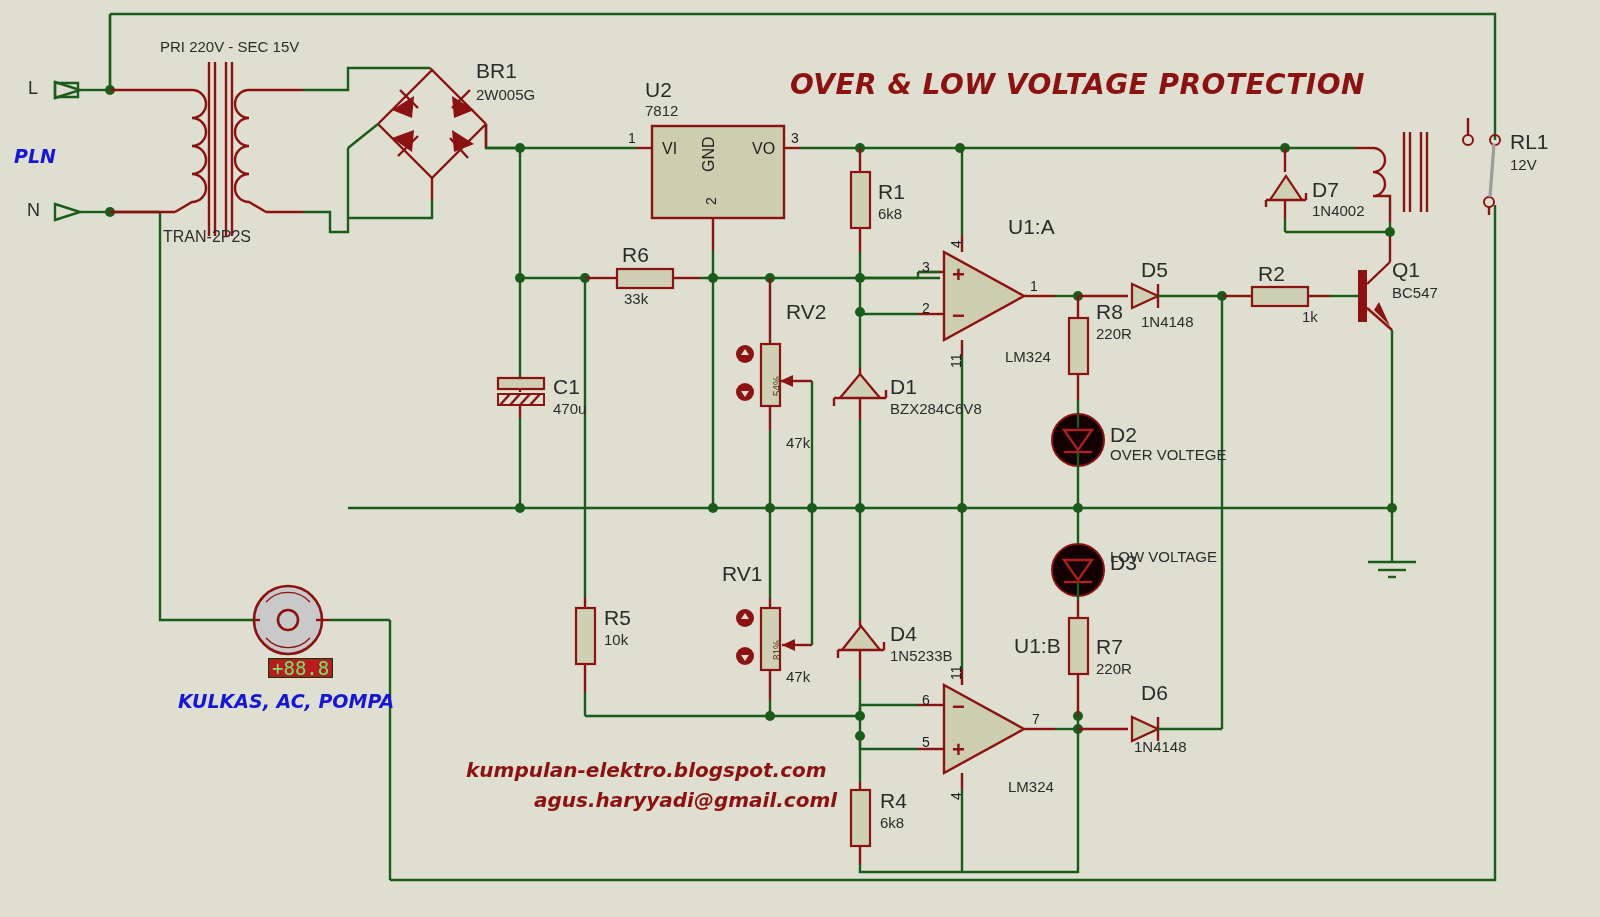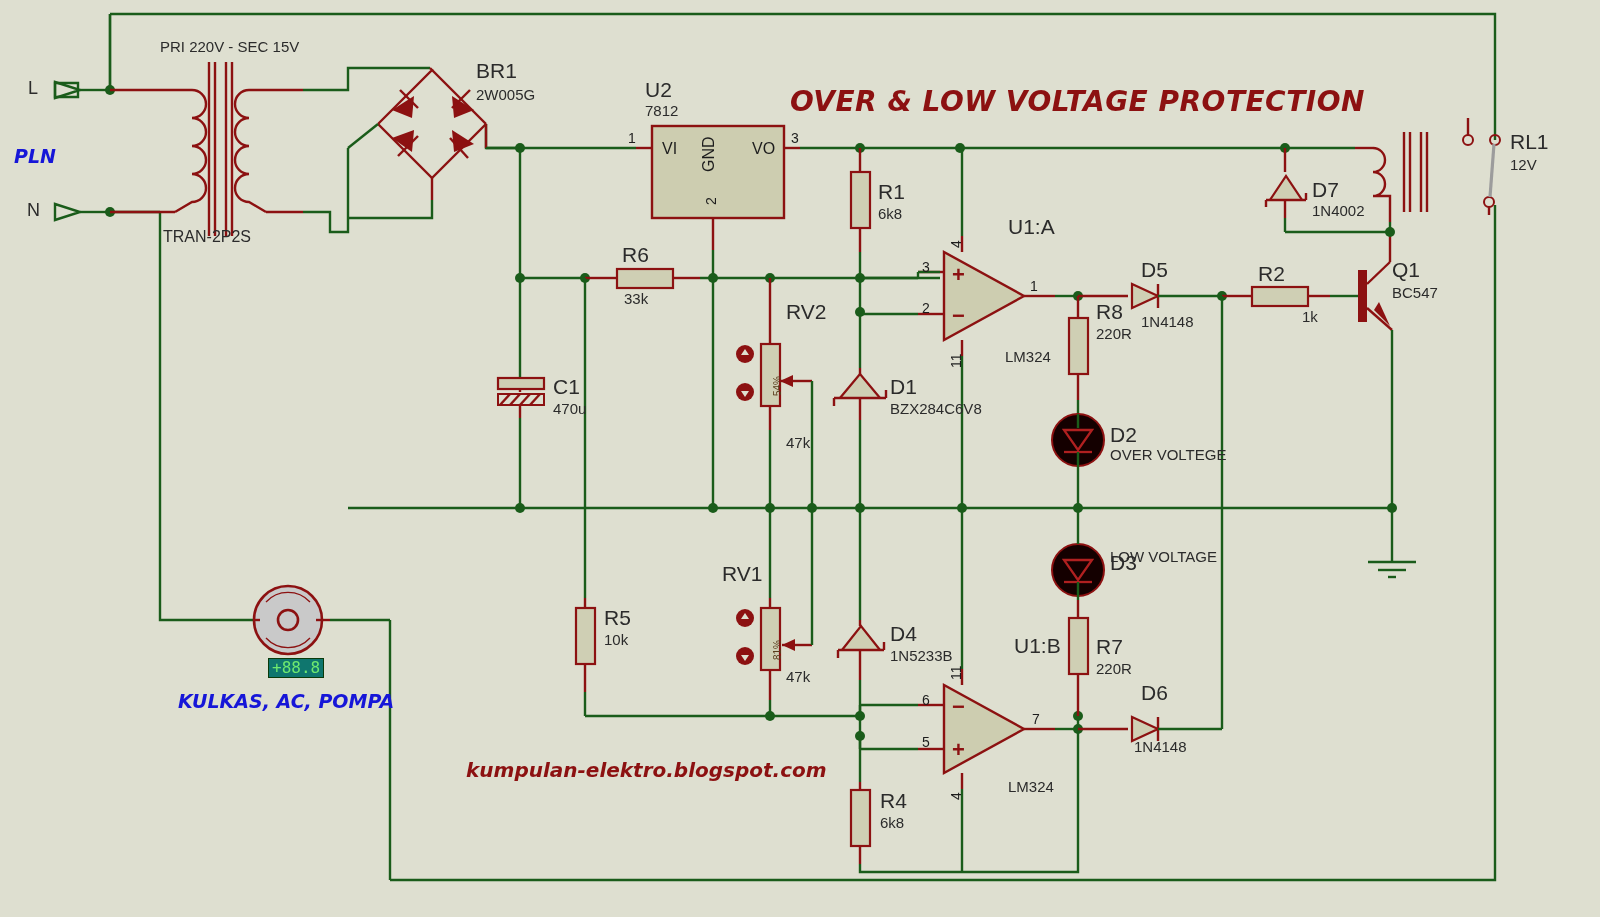--- a/index.html
+++ b/index.html
@@ -9,22 +9,22 @@
   .lbl{position:absolute;color:#2b2b2b;font-family:"Liberation Sans",sans-serif;white-space:nowrap;}
   .ref{font-size:21px;}
   .val{font-size:15px;}
   .pin{font-size:14px;color:#1d1d1d;}
   .title{position:absolute;color:#8c1111;font-size:28px;font-weight:bold;font-style:italic;
          letter-spacing:.5px;font-family:"DejaVu Sans",sans-serif;white-space:nowrap;}
   .blog{position:absolute;color:#8c1111;font-size:20px;font-weight:bold;font-style:italic;
         font-family:"DejaVu Sans",sans-serif;white-space:nowrap;}
   .blue{position:absolute;color:#1616d8;font-size:19px;font-weight:bold;font-style:italic;
         font-family:"DejaVu Sans",sans-serif;white-space:nowrap;}
-  .lcd{position:absolute;background:#0f766e;border:1px solid #0a3a0a;color:#6fe96f;
-       font-family:"DejaVu Sans Mono",monospace;font-size:16px;line-height:18px;
+  .lcd{position:absolute;background:#b91c1c;border:1px solid #0a3a0a;color:#6fe96f;
+       font-family:"DejaVu Sans Mono",monospace;font-size:19px;line-height:18px;
        padding:0 3px;letter-spacing:0px;}
   .potpct{position:absolute;font-size:10px;color:#5a3c1c;
           transform:rotate(-90deg);transform-origin:left top;white-space:nowrap;}
 </style>
 </head>
 <body>
 
 <div id="root">
 
 <svg width="1600" height="917">
@@ -328,21 +328,21 @@
 
   <circle cx="288" cy="620" r="34" fill="#c9c9c9" stroke="#8c1111" stroke-width="2.6"></circle>
   <circle cx="288" cy="620" r="10" fill="none" stroke="#8c1111" stroke-width="2.6"></circle>
   <path d="M266,602 a30,30 0 0 1 44,0" fill="none" stroke="#8c1111" stroke-width="1.3"></path>
   <path d="M266,638 a30,30 0 0 0 44,0" fill="none" stroke="#8c1111" stroke-width="1.3"></path>
   <line class="p" x1="254" y1="620" x2="260" y2="620"></line>
   <line class="p" x1="316" y1="620" x2="330" y2="620"></line>
   <line class="w" x1="330" y1="620" x2="390" y2="620"></line>
 </svg>
 
-<div class="title" style="left:790px;top:85px;">OVER &amp; LOW VOLTAGE PROTECTION</div>
+<div class="title" style="left:790px;top:68px;">OVER &amp; LOW VOLTAGE PROTECTION</div>
 
 <div class="blue" style="left:14px;top:145px;text-align:right;">PLN</div>
 <div class="lbl ref" style="left:28px;top:78px;font-size:18px;">L</div>
 <div class="lbl ref" style="left:27px;top:200px;font-size:18px;">N</div>
 
 <div class="lbl ref" style="left:160px;top:38px;font-size:15px;">PRI 220V  -   SEC 15V</div>
 <div class="lbl val" style="left:163px;top:228px;font-size:16px;">TRAN-2P2S</div>
 
 <div class="lbl ref" style="left:476px;top:59px;">BR1</div>
 <div class="lbl val" style="left:476px;top:86px;">2W005G</div>
@@ -432,14 +432,15 @@
 <div class="lbl pin" style="left:1032px;top:711px;">7</div>
 <div class="lbl pin" style="left:948px;top:800px;transform:rotate(-90deg);transform-origin:left top;">4</div>
 <div class="lbl pin" style="left:948px;top:680px;transform:rotate(-90deg);transform-origin:left top;">11</div>
 <div class="lbl" style="left:952px;top:694px;color:#8c1111;font-size:22px;font-weight:bold;">−</div>
 <div class="lbl" style="left:952px;top:737px;color:#8c1111;font-size:22px;font-weight:bold;">+</div>
 
 <div class="lcd" style="left:268px;top:658px;">+88.8</div>
 <div class="blue" style="left:178px;top:690px;">KULKAS, AC, POMPA</div>
 
 <div class="blog" style="left:466px;top:758px;">kumpulan-elektro.blogspot.com</div>
+<div class="blog" style="left:534px;top:788px;">agus.haryyadi@gmail.coml</div>
 
 </div>
 
 </body></html>

